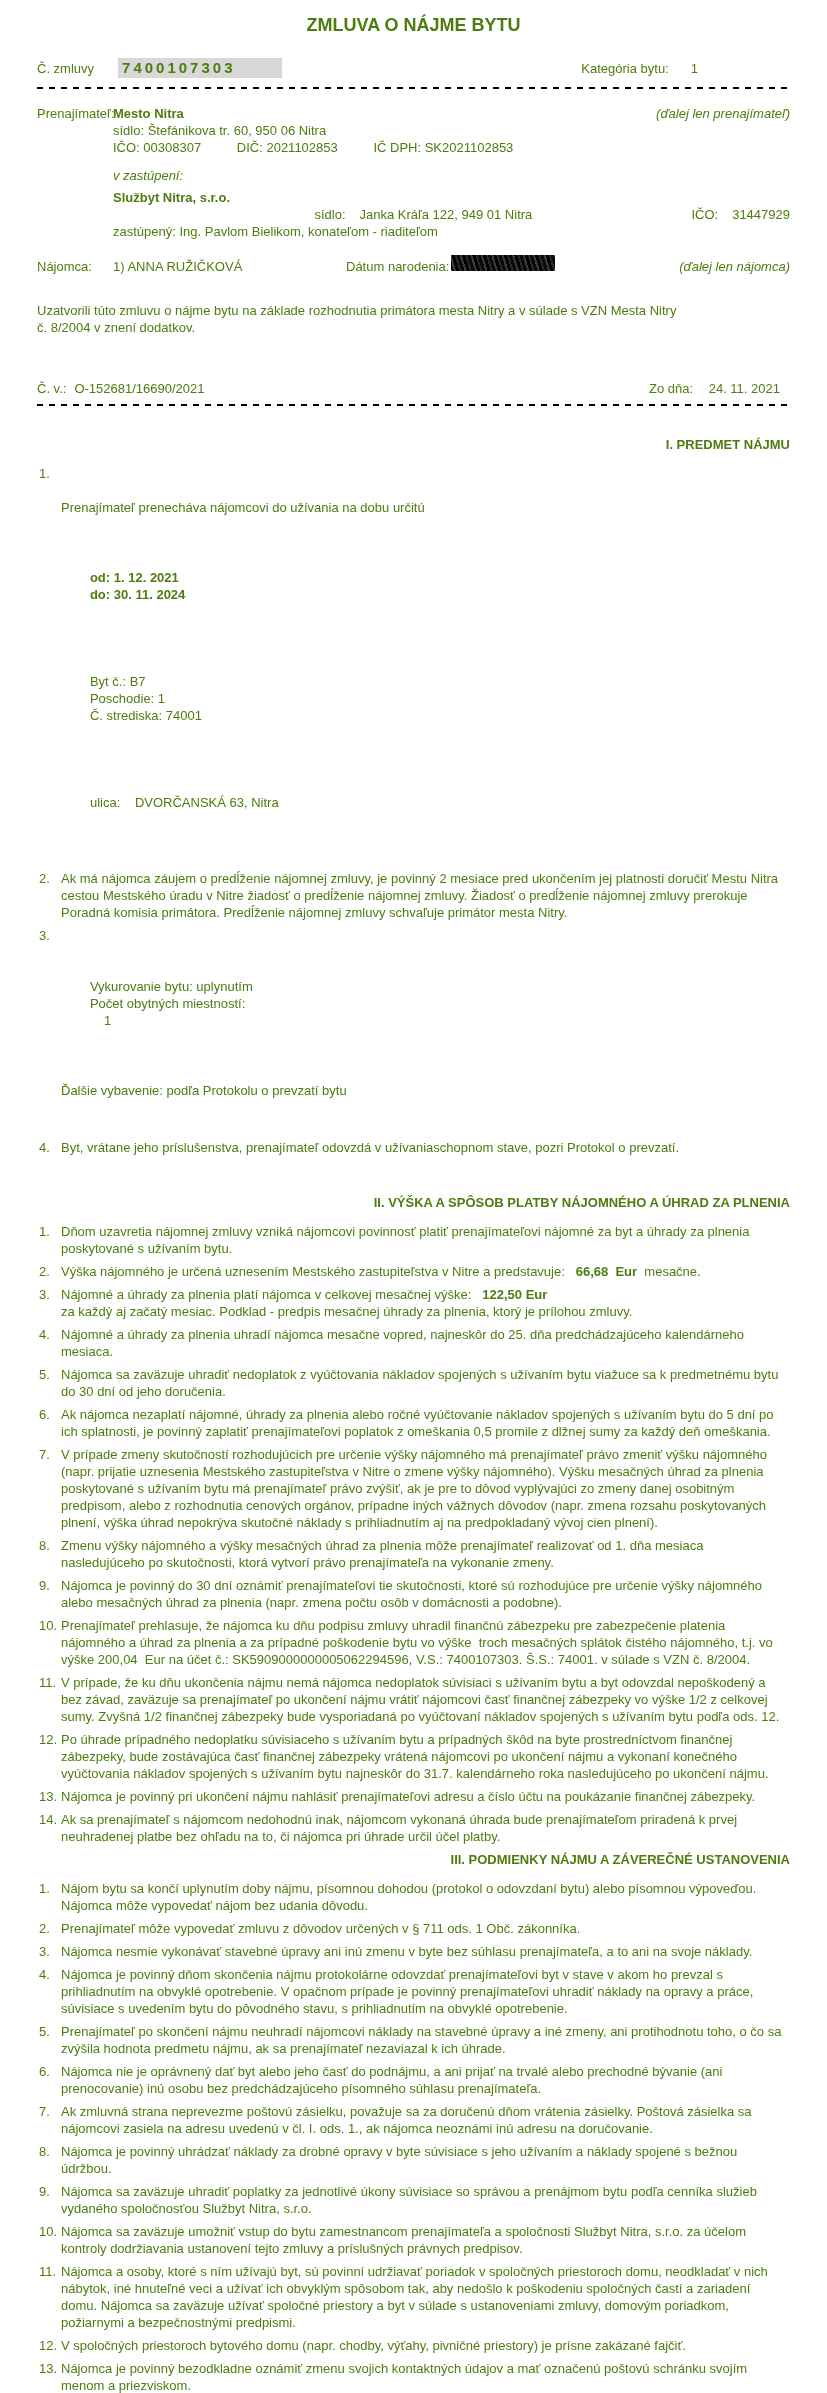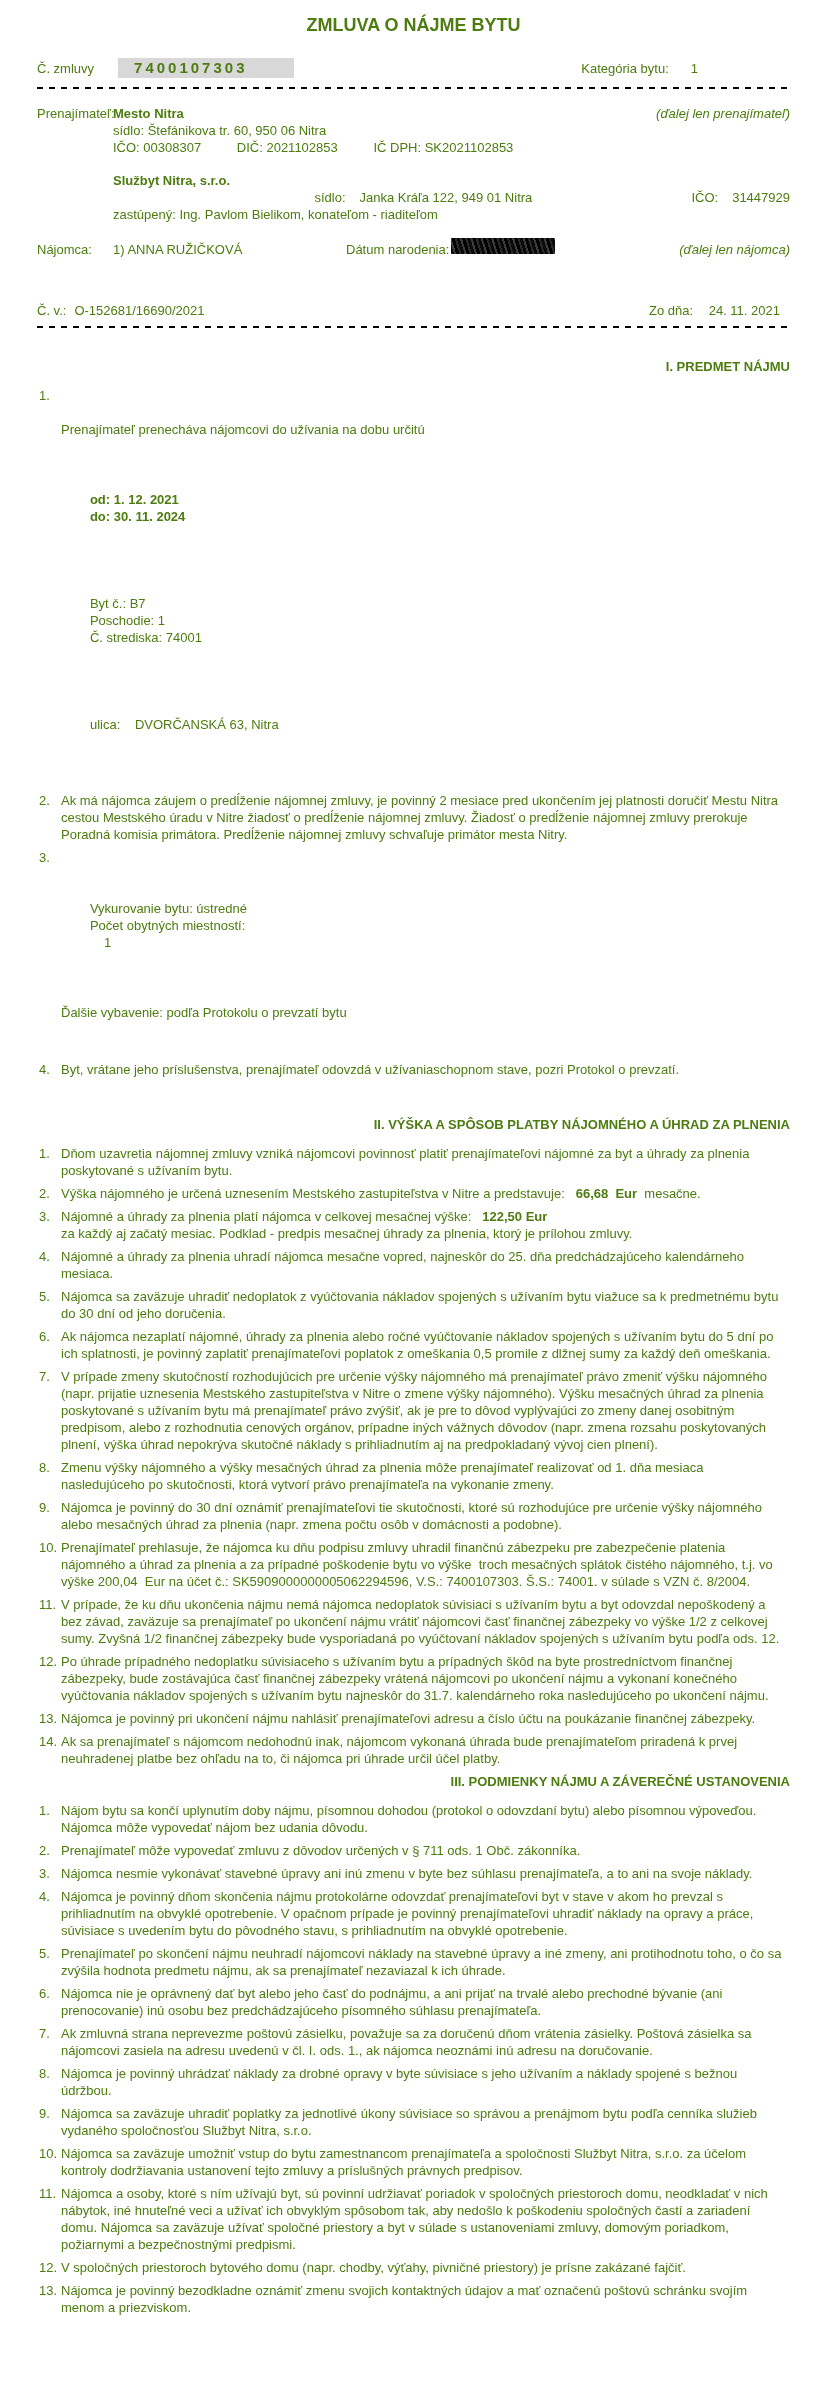--- a/index.html
+++ b/index.html
@@ -11,21 +11,21 @@
     font-size:13px; line-height:17px;
     padding:14px 37px 0 37px; overflow:hidden;
   }
   .title { text-align:center; font-size:18px; font-weight:bold; line-height:22px; margin-bottom:22px; }
   .row { display:flex; align-items:baseline; }
   .bold { font-weight:bold; }
   .italic { font-style:italic; }
 
   .contract-row { margin-bottom:9px; }
   .contract-no { font-weight:bold; font-size:15px; letter-spacing:3px;
-                 background:#d8d8d8; padding:1px 46px 2px 16px; margin-left:24px; }
+                 background:#d8d8d8; padding:1px 46px 2px 4px; margin-left:24px; }
   .cat-label { margin-left:auto; }
   .cat-value { margin-left:22px; margin-right:92px; }
 
   .dashed { height:2px;
     background:repeating-linear-gradient(90deg,#000 0 6px,transparent 6px 12px); }
 
   .party { margin-top:16px; }
   .party-label { width:76px; flex:none; }
   .alias { margin-left:auto; font-style:italic; }
   .indent { margin-left:76px; }
@@ -87,40 +87,43 @@
       <span class="alias">(ďalej  len prenajímateľ)</span>
     </div>
     <div class="indent">
       <div>sídlo: Štefánikova tr. 60, 950 06 Nitra</div>
       <div class="ids">
         <span>IČO: 00308307</span>
         <span>DIČ: 2021102853</span>
         <span>IČ DPH: SK2021102853</span>
       </div>
       <div class="gap-s"></div>
+      <div class="italic">v zastúpení:</div>
       <div class="gap-xs"></div>
       <div class="bold">Službyt Nitra, s.r.o.</div>
       <div class="co-addr">
         <span class="addr-label">sídlo:</span>
         <span class="addr-val">Janka Kráľa 122, 949 01 Nitra</span>
         <span>IČO:</span>
         <span class="co-ico-val">31447929</span>
       </div>
       <div>zastúpený: Ing. Pavlom Bielikom, konateľom - riaditeľom</div>
     </div>
   </div>
 
   <div class="row tenant-row">
     <span class="party-label">Nájomca:</span>
     <span class="tenant-name">1) ANNA RUŽIČKOVÁ</span>
     <span>Dátum narodenia:</span>
     <span class="redacted"></span>
     <span class="alias">(ďalej  len nájomca)</span>
   </div>
 
+  <div class="intro">Uzatvorili túto zmluvu o nájme bytu na základe rozhodnutia primátora mesta Nitry a v súlade s VZN Mesta Nitry
+č. 8/2004 v znení dodatkov.</div>
 
   <div class="row ref-row">
     <span>Č. v.:</span>
     <span style="margin-left:8px">O-152681/16690/2021</span>
     <span class="ref-right">
       <span>Zo dňa:</span>
       <span>24. 11. 2021</span>
     </span>
   </div>
 
@@ -149,21 +152,21 @@
 
   <div class="citem">
     <span class="cnum">2.</span>
     <span class="ctext">Ak má nájomca záujem o predĺženie nájomnej zmluvy, je povinný 2 mesiace pred ukončením jej platnosti doručiť Mestu Nitra cestou Mestského úradu v Nitre žiadosť o predĺženie nájomnej zmluvy. Žiadosť o predĺženie nájomnej zmluvy prerokuje Poradná komisia primátora. Predĺženie nájomnej zmluvy schvaľuje primátor mesta Nitry.</span>
   </div>
 
   <div class="citem">
     <span class="cnum">3.</span>
     <span class="ctext">
       <span class="subline heat-row" style="display:block">
-        <span class="heat">Vykurovanie bytu: ústredné</span>
+        <span class="heat">Vykurovanie bytu: uplynutím</span>
         <span>Počet obytných miestností:</span>
         <span class="rooms-val">1</span>
       </span>
       <span style="display:block">Ďalšie vybavenie: podľa Protokolu o prevzatí bytu</span>
     </span>
   </div>
 
   <div class="citem">
     <span class="cnum">4.</span>
     <span class="ctext">Byt, vrátane jeho príslušenstva, prenajímateľ odovzdá v užívaniaschopnom stave, pozri Protokol o prevzatí.</span>

